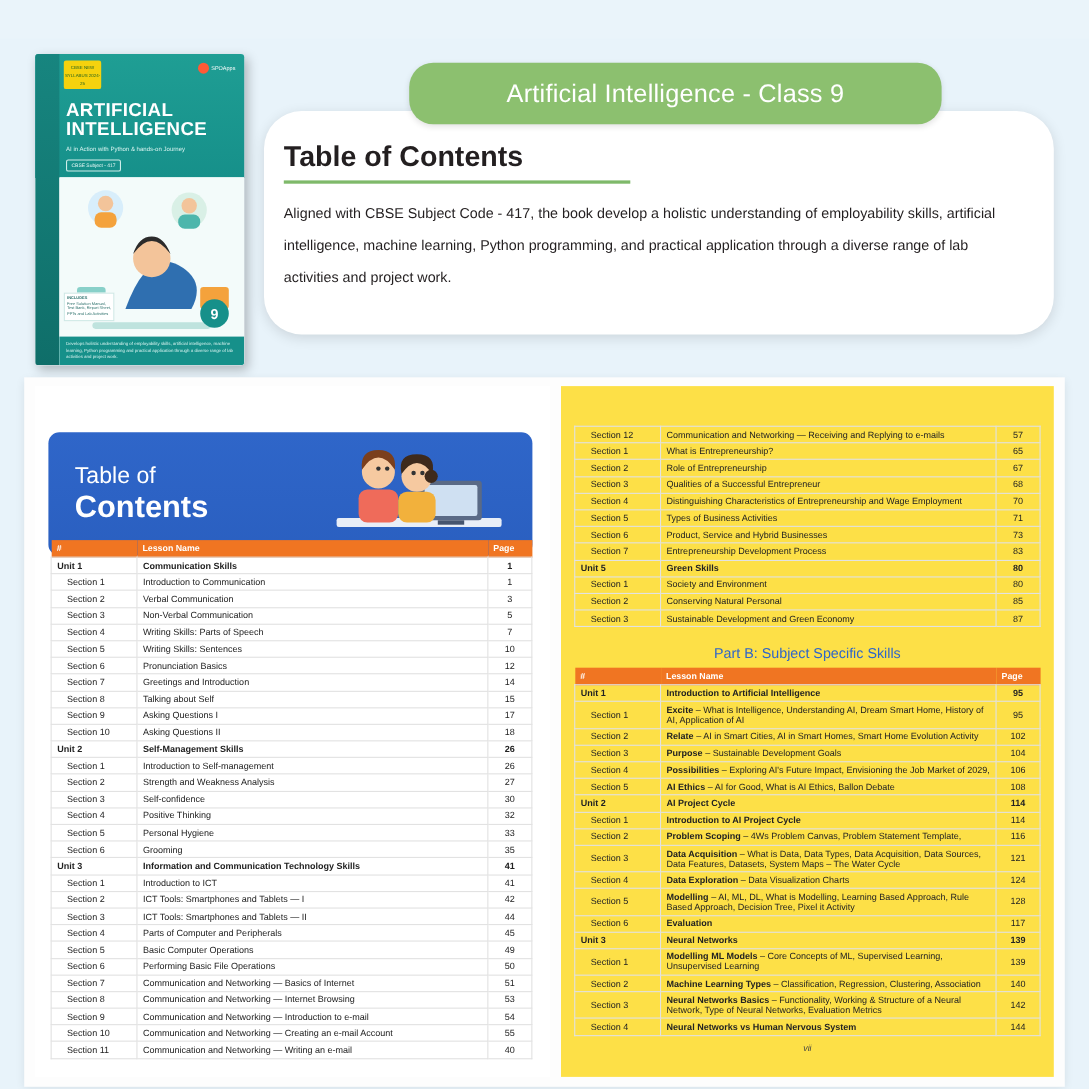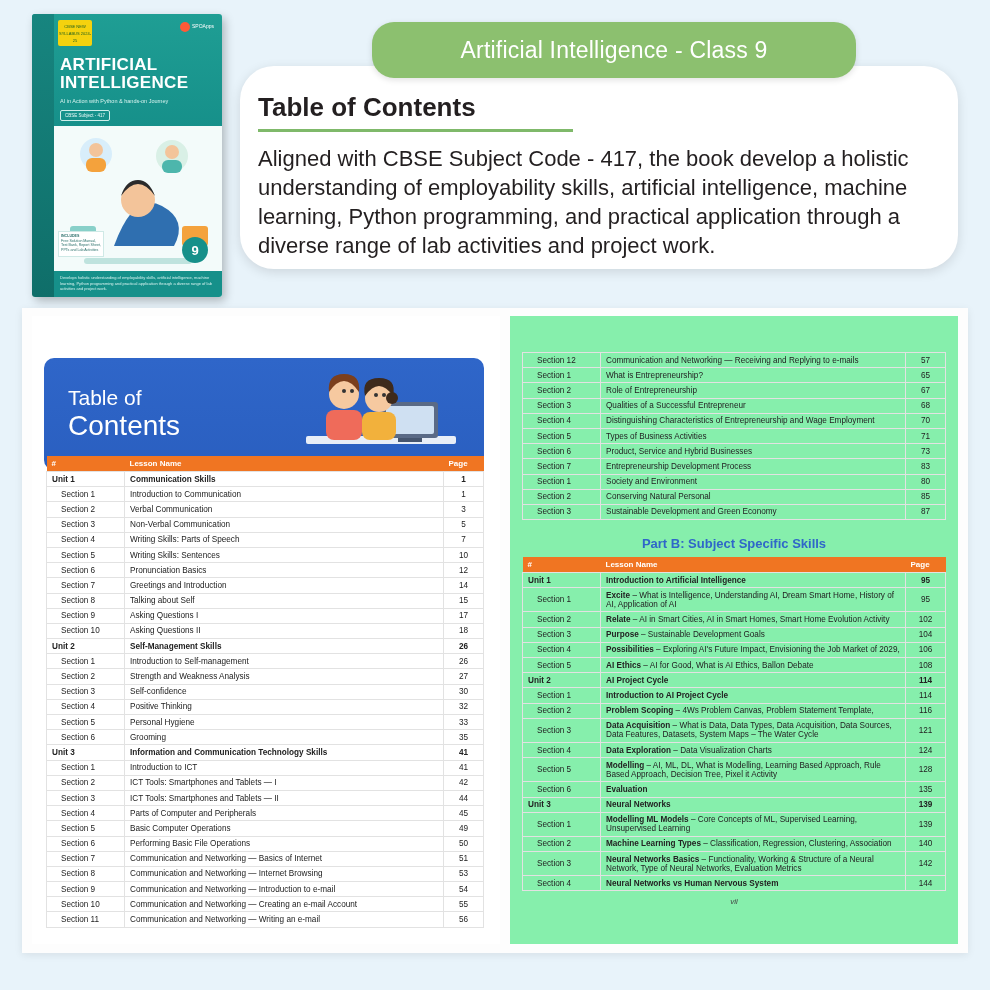--- a/index.html
+++ b/index.html
@@ -6,21 +6,21 @@
   html, body { margin:0; padding:0; }
   body {
     width:990px; height:990px;
     font-family:"Liberation Sans", sans-serif;
     background:#eaf4fa;
     overflow:hidden;
   }
   .page { position:relative; width:990px; height:990px; background:#e8f3fa; }
 
   
-  .hero { position:relative; height:308px; }
+  .hero { position:relative; height:308px;margin-top:35px; }
 
   .book {
     position:absolute; left:32px; top:14px; width:190px; height:283px;
     border-radius:3px; overflow:hidden;
     box-shadow:3px 4px 10px rgba(0,0,0,.25);
     background:linear-gradient(180deg,#1f9e94 0%, #16908a 40%, #e9f7f5 40%, #ffffff 100%);
   }
   .book .spine { position:absolute; left:0; top:0; width:22px; height:100%;
     background:linear-gradient(180deg,#17857f,#0f6e69); }
   .book .topbadge { position:absolute; left:26px; top:6px; width:34px; height:26px;
@@ -57,36 +57,36 @@
   .ribbon {
     position:absolute; left:372px; top:22px; width:484px; height:56px;
     background:#8cc06f; border-radius:22px 22px 22px 22px;
     display:flex; align-items:center; justify-content:center;
     color:#fff; font-size:23px; font-weight:normal; letter-spacing:.2px;
     box-shadow:0 2px 6px rgba(0,0,0,.12);
   }
   .ribbon:before{content:"";position:absolute;left:-6px;top:10px;width:30px;height:36px;background:#6aa352;border-radius:8px;z-index:-1;}
   .hero-title { position:absolute; left:258px; top:92px; font-size:26px; color:#231f20; font-weight:bold;text-align:center;}
   .hero-underline { position:absolute; left:258px; top:129px; width:315px; height:3px; background:#7fb96a;}
-  .hero-body { position:absolute; left:258px; top:144px; width:655px; font-size:22px; line-height:29px; color:#231f20;}
+  .hero-body { position:absolute; left:258px; top:144px; width:655px; font-size:13px; line-height:29px; color:#231f20;}
 
   
   .spread { position:absolute; left:22px; top:308px; width:946px; height:645px; background:#fdfdfd;
      box-shadow:0 2px 8px rgba(0,0,0,.08);}
   .pageL { position:absolute; left:10px; top:8px; width:468px; height:628px; background:#fff;}
-  .pageR { position:absolute; left:488px; top:8px; width:448px; height:628px; background:#86efac;}
+  .pageR { position:absolute; left:488px; top:8px; width:448px; height:628px; background:#fde047;}
 
   .toc-banner { position:absolute; left:12px; top:14px; width:440px; height:112px;
      background:linear-gradient(180deg,#2f66c9,#2a5fc0); border-radius:10px; overflow:hidden;margin-top:28px;}
   .toc-banner .t1 { position:absolute; left:24px; top:28px; color:#fff; font-size:21px;}
-  .toc-banner .t2 { position:absolute; left:24px; top:52px; color:#fff; font-size:28px; font-weight:normal;}
+  .toc-banner .t2 { position:absolute; left:24px; top:52px; color:#fff; font-size:28px; font-weight:bold;}
   .kids { position:absolute; right:8px; top:6px; width:190px; height:104px;}
 
   .part-title { text-align:center; color:#2f66c9; font-weight:bold; font-size:13px; }
-  .part-title-b { text-align:center; color:#2f66c9; font-weight:bold; font-size:13px; }
+  .part-title-b { text-align:center; color:#2f66c9; font-weight:normal; font-size:13px; }
 
   table.toc { border-collapse:collapse; width:100%; font-size:8.2px; color:#222; table-layout:fixed;}
   table.toc th { background:#f07522; color:#fff; font-weight:bold; padding:3px 5px; text-align:left; font-size:8px;}
   table.toc td { border:1px solid #e2e2e2; padding:2.6px 5px; vertical-align:middle;}
   table.toc tr.unit td { font-weight:bold; }
   td.c1 { width:78px; }
   td.c3, th.c3 { width:40px; text-align:center; }
   th.c1 { width:78px; }
   .sec { padding-left:14px !important; }
   .folio { text-align:center; font-size:8px; color:#444; margin-top:6px;font-style:italic;}
@@ -315,21 +315,21 @@
                 <td class="c3">54</td>
               </tr>
               <tr>
                 <td class="c1 sec">Section 10</td>
                 <td>Communication and Networking — Creating an e-mail Account</td>
                 <td class="c3">55</td>
               </tr>
               <tr>
                 <td class="c1 sec">Section 11</td>
                 <td>Communication and Networking — Writing an e-mail</td>
-                <td class="c3">56</td>
+                <td class="c3">40</td>
               </tr>
             </tbody>
         </table>
       </div>
     </div>
 
     <div class="pageR">
       <div style="position:absolute;left:12px;top:36px;width:424px;">
         <table class="toc">
           <tbody id="right-top-body">
@@ -365,20 +365,25 @@
               </tr>
               <tr>
                 <td class="c1 sec">Section 6</td>
                 <td>Product, Service and Hybrid Businesses</td>
                 <td class="c3">73</td>
               </tr>
               <tr>
                 <td class="c1 sec">Section 7</td>
                 <td>Entrepreneurship Development Process</td>
                 <td class="c3">83</td>
+              </tr>
+              <tr class="unit">
+                <td class="c1">Unit 5</td>
+                <td>Green Skills</td>
+                <td class="c3">80</td>
               </tr>
               <tr>
                 <td class="c1 sec">Section 1</td>
                 <td>Society and Environment</td>
                 <td class="c3">80</td>
               </tr>
               <tr>
                 <td class="c1 sec">Section 2</td>
                 <td>Conserving Natural Personal</td>
                 <td class="c3">85</td>
@@ -458,21 +463,21 @@
                 <td class="c3">124</td>
               </tr>
               <tr>
                 <td class="c1 sec">Section 5</td>
                 <td><b>Modelling</b> – AI, ML, DL, What is Modelling, Learning Based Approach, Rule Based Approach, Decision Tree, Pixel it Activity</td>
                 <td class="c3">128</td>
               </tr>
               <tr>
                 <td class="c1 sec">Section 6</td>
                 <td><b>Evaluation</b></td>
-                <td class="c3">135</td>
+                <td class="c3">117</td>
               </tr>
               <tr class="unit">
                 <td class="c1">Unit 3</td>
                 <td>Neural Networks</td>
                 <td class="c3">139</td>
               </tr>
               <tr>
                 <td class="c1 sec">Section 1</td>
                 <td><b>Modelling ML Models</b> – Core Concepts of ML, Supervised Learning, Unsupervised Learning</td>
                 <td class="c3">139</td>

